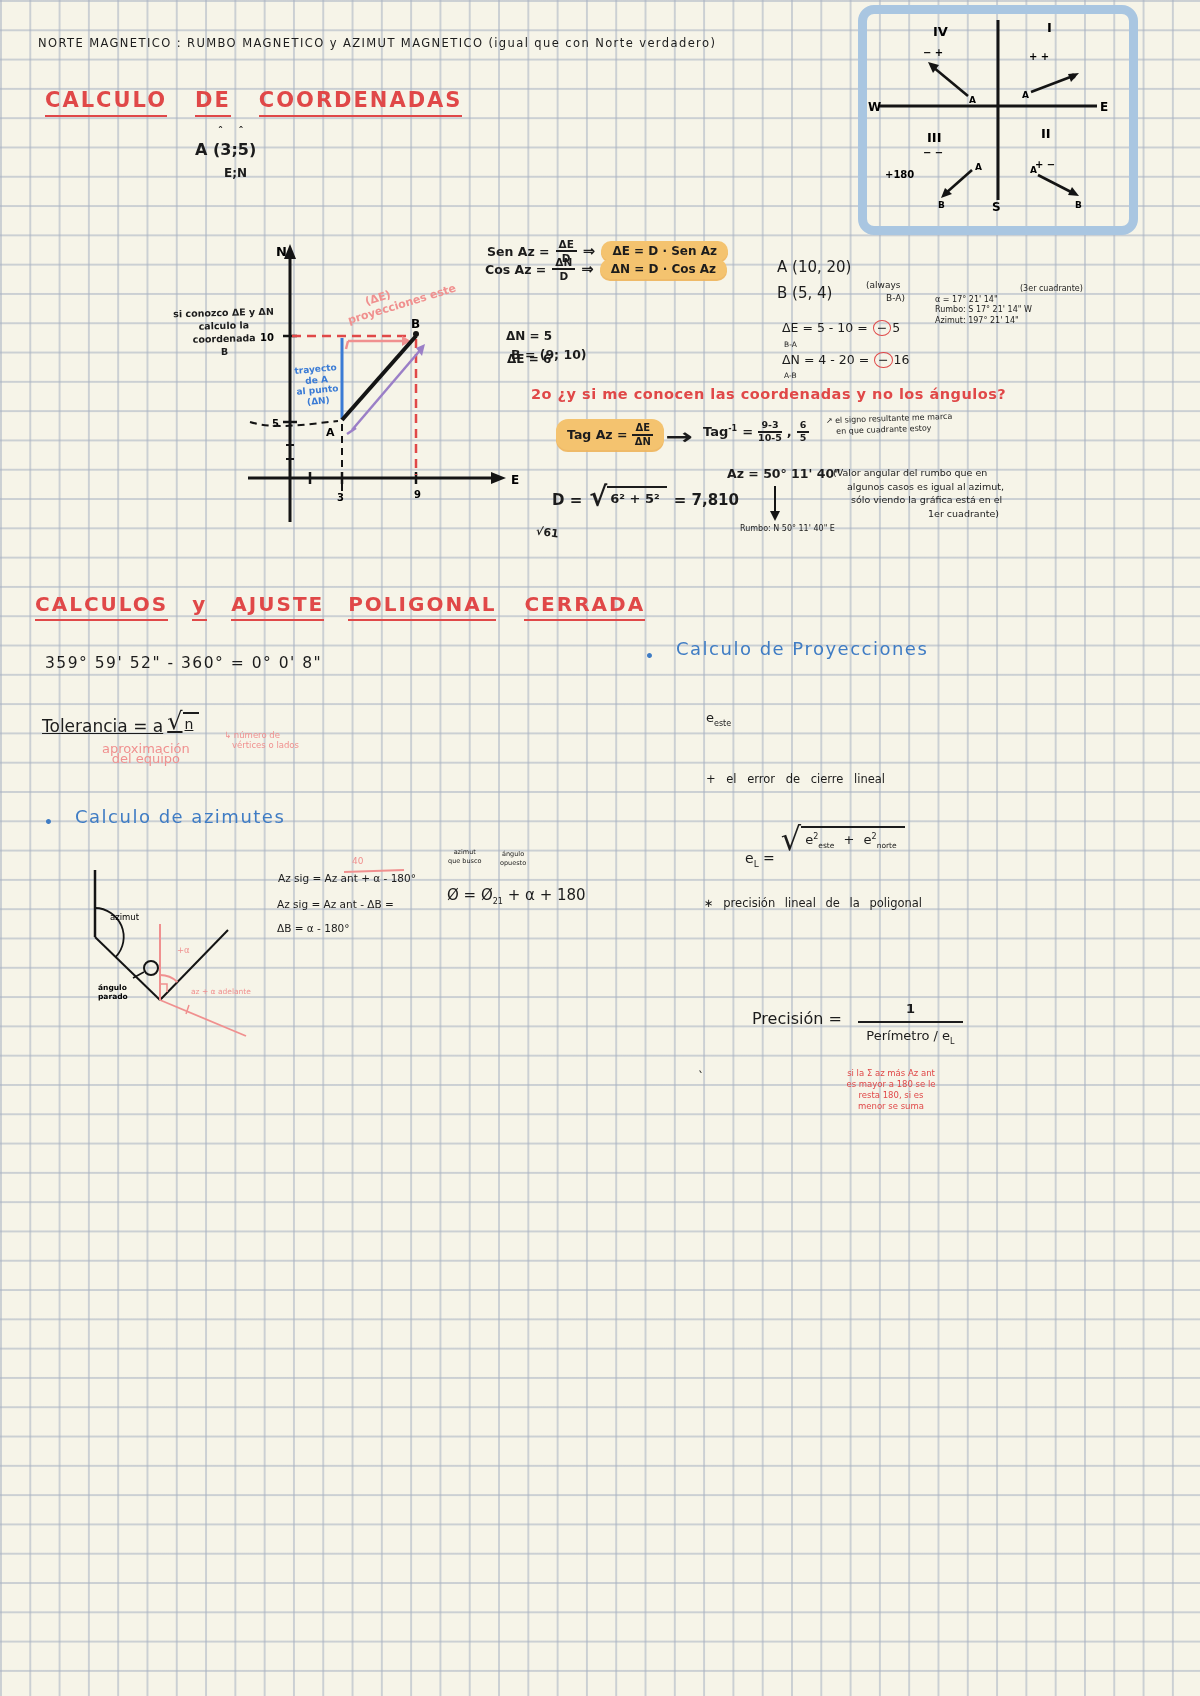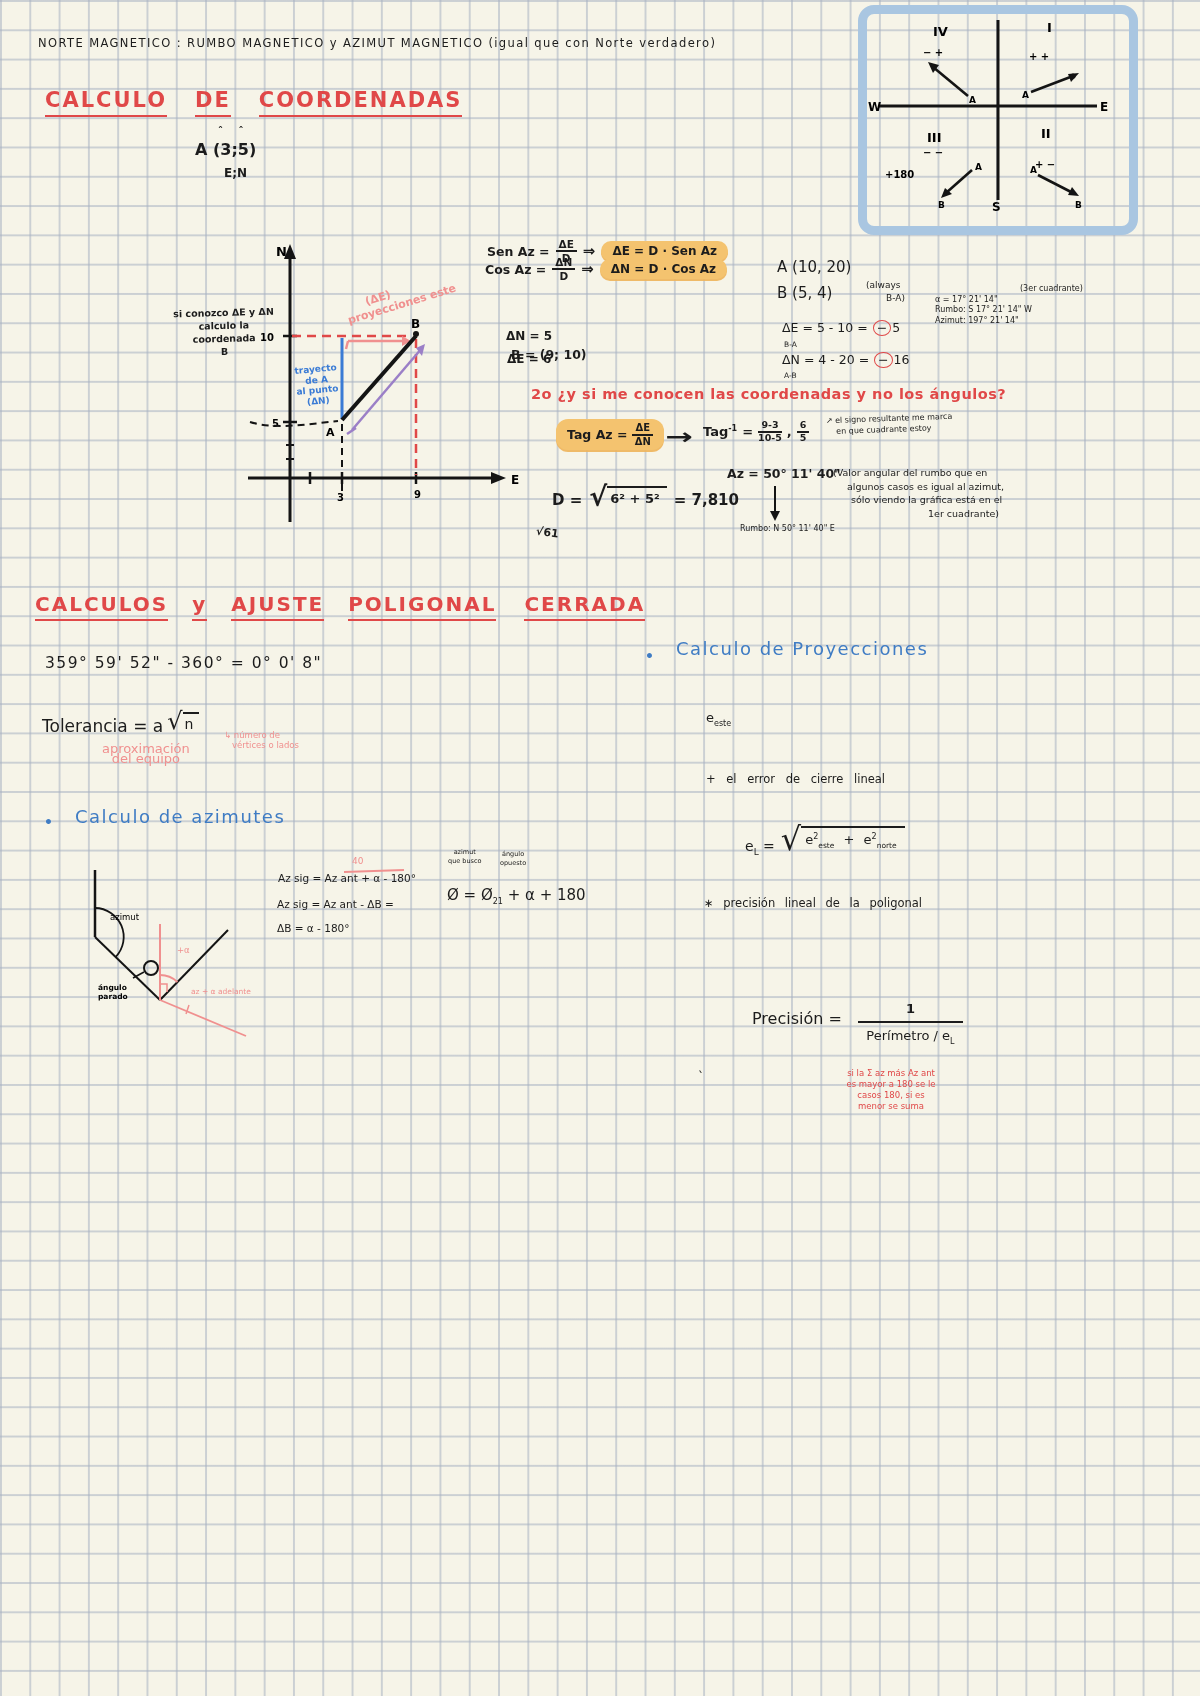--- a/index.html
+++ b/index.html
@@ -241,21 +241,21 @@
     <span style="margin-top:5px">= 7,810</span>
   </div>
   <div class="abs" style="left:536px;top:526px;font-size:11px;font-weight:bold;transform:rotate(8deg);">√61</div>
 
   <div class="abs red b" style="left:35px;top:592px;font-size:20px;letter-spacing:2px;">
     <span class="uw" style="margin-right:24px">CALCULOS</span><span class="uw" style="margin-right:24px">y</span><span class="uw" style="margin-right:24px">AJUSTE</span><span class="uw" style="margin-right:28px">POLIGONAL</span><span class="uw">CERRADA</span>
   </div>
 
   <div class="abs" style="left:45px;top:654px;font-size:15.5px;letter-spacing:1.5px;">359° 59' 52" - 360° = 0° 0' 8"</div>
 
-  <div class="abs" style="left:42px;top:712px;display:flex;align-items:flex-start;gap:4px;font-size:17px;">
+  <div class="abs" style="left:42px;top:712px;display:flex;align-items:flex-start;gap:4px;font-size:17px;text-decoration:underline;">
     <span style="margin-top:4px">Tolerancia = a</span>
     <span class="rad">
         <span class="rs" style="font-size:24px">√</span>
         <span class="rb" style="font-size:14px;padding:2px 6px 0 2px;border-top-width:2px">n</span>
       </span>
   </div>
   <div class="abs pink c" style="left:102px;top:744px;font-size:13px;line-height:10px;">
     <div>aproximación</div>
     <div>del equipo</div>
   </div>
@@ -308,21 +308,21 @@
   <div class="abs blue b" style="left:645px;top:648px;font-size:14px;">•</div>
   <div class="abs blue" style="left:676px;top:638px;font-size:18px;letter-spacing:1.5px;">Calculo de Proyecciones</div>
 
   <div class="abs" style="left:706px;top:710px;font-size:13px;">
     <span>e</span><sub style="font-size:8px">este</sub>
   </div>
 
   <div class="abs" style="left:706px;top:772px;font-size:11.5px;word-spacing:7px;">+  el  error  de  cierre  lineal</div>
 
   <div class="abs" style="left:745px;top:826px;display:flex;align-items:flex-start;gap:6px;font-size:14px;">
-    <span style="margin-top:12px"><span>e</span><sub style="font-size:9px">L</sub>
+    <span style="margin-top:24px"><span>e</span><sub style="font-size:9px">L</sub>
       <span>=</span></span>
     <span class="rad">
         <span class="rs" style="font-size:32px">√</span>
       <span class="rb" style="font-size:13px;padding:4px 8px 0 4px">
         <span>e</span><sup style="font-size:8px">2</sup><sub style="font-size:7.5px">este</sub>
         <span style="margin:0 5px">+</span>
         <span>e</span><sup style="font-size:8px">2</sup><sub style="font-size:7.5px">norte</sub>
       </span>
       </span>
   </div>
@@ -336,18 +336,18 @@
     <span style="font-size:16px;margin-top:8px">Precisión =</span>
     <span style="display:inline-block;text-align:center;margin-left:16px">
       <span style="display:block;font-size:13px;font-weight:bold;padding:0 48px 5px;border-bottom:2.5px solid #1c1c1c">1</span>
       <span style="display:block;font-size:13px;padding-top:5px"><span>Perímetro / e</span><sub style="font-size:8px">L</sub></span>
     </span>
   </div>
 
   <div class="abs red c" style="left:796px;top:1068px;width:190px;font-size:8.5px;line-height:11px;">
     <div>si la Σ az más Az ant</div>
     <div>es mayor a 180 se le</div>
-    <div>casos 180, si es</div>
+    <div>resta 180, si es</div>
     <div>menor se suma</div>
   </div>
   <div class="abs" style="left:698px;top:1070px;font-size:12px;">`</div>
 
 </div>
 
 </body></html>

